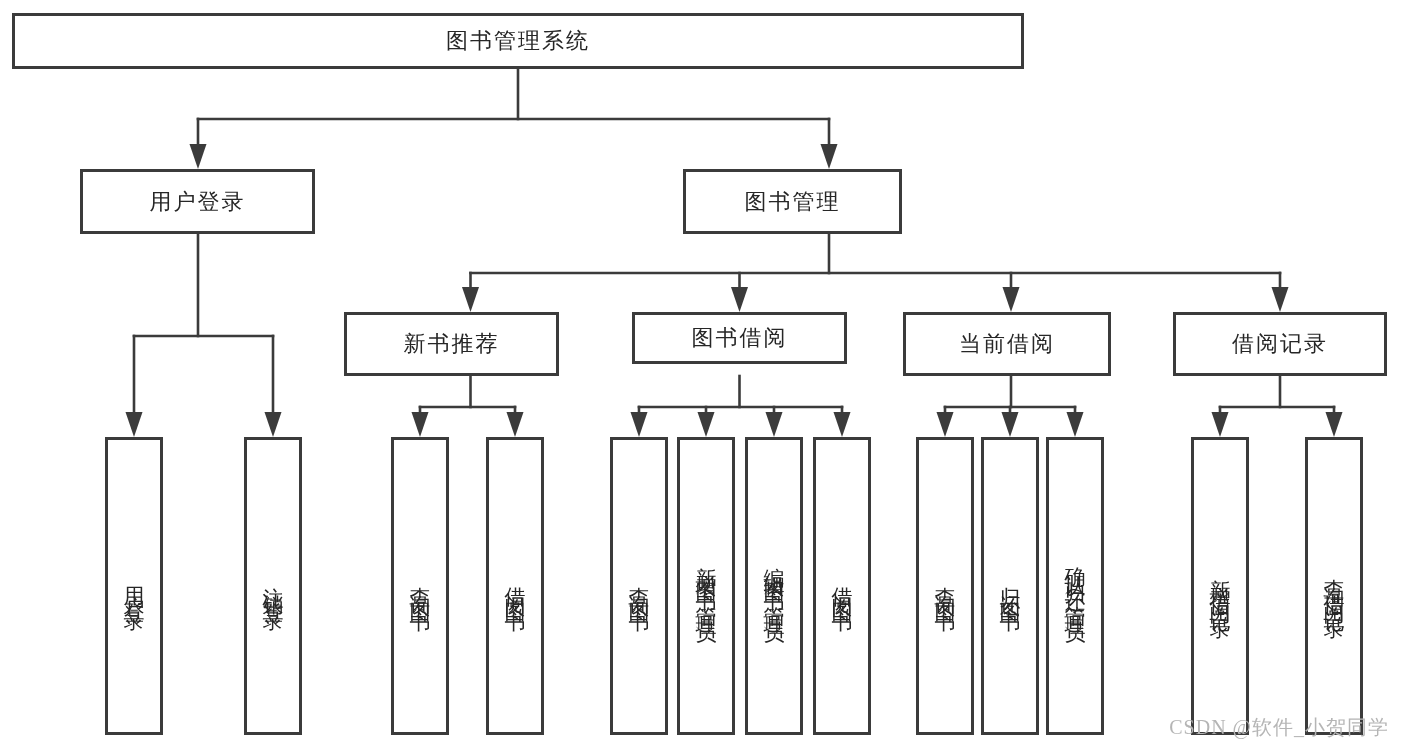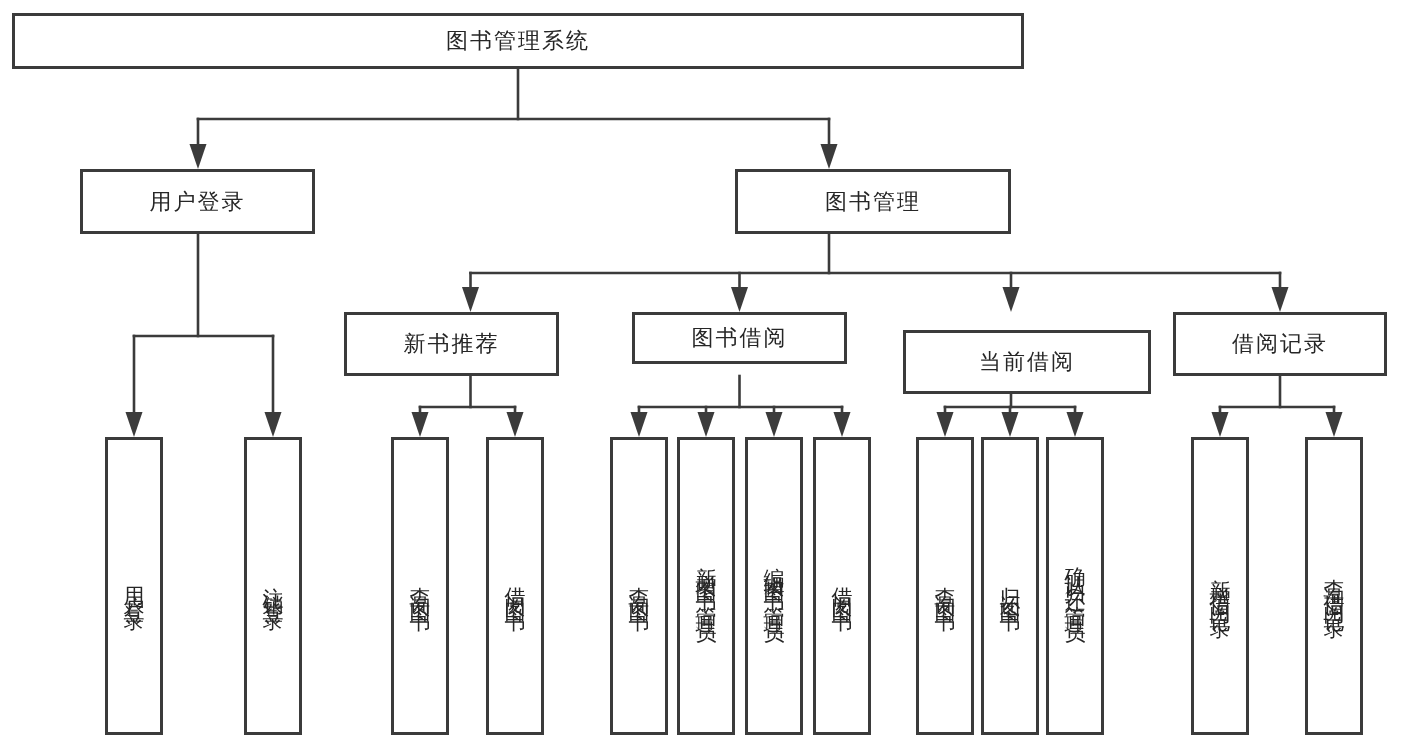--- a/index.html
+++ b/index.html
@@ -116,31 +116,31 @@
       <polygon points="1325.5,412 1342.5,412 1334,437" fill="#3b3b3b"></polygon>
     </svg>
 
   <div class="hbox" style="left:12px;top:13px;width:1012px;height:56px">
     <span>图书管理系统</span>
   </div>
 
   <div class="hbox" style="left:80px;top:169px;width:235px;height:65px">
     <span>用户登录</span>
   </div>
-  <div class="hbox" style="left:735px;top:169px;width:276px;height:65px">
+  <div class="hbox" style="left:683px;top:169px;width:219px;height:65px">
     <span>图书管理</span>
   </div>
 
   <div class="hbox" style="left:344px;top:312px;width:215px;height:64px">
     <span>新书推荐</span>
   </div>
   <div class="hbox" style="left:632px;top:312px;width:215px;height:52px">
     <span>图书借阅</span>
   </div>
-  <div class="hbox" style="left:903px;top:330px;width:248px;height:64px">
+  <div class="hbox" style="left:903px;top:312px;width:208px;height:64px">
     <span>当前借阅</span>
   </div>
   <div class="hbox" style="left:1173px;top:312px;width:214px;height:64px">
     <span>借阅记录</span>
   </div>
 
   <div class="vbox" style="left:105px">
     <span>用户登录</span>
   </div>
   <div class="vbox" style="left:244px">
@@ -177,13 +177,14 @@
     <span>确认归还（管理员）</span>
   </div>
 
   <div class="vbox" style="left:1191px">
     <span>新增借阅记录</span>
   </div>
   <div class="vbox" style="left:1305px">
     <span>查询借阅记录</span>
   </div>
 
+  <div id="watermark">CSDN @软件_小贺同学</div>
 </div>
 
 </body></html>

